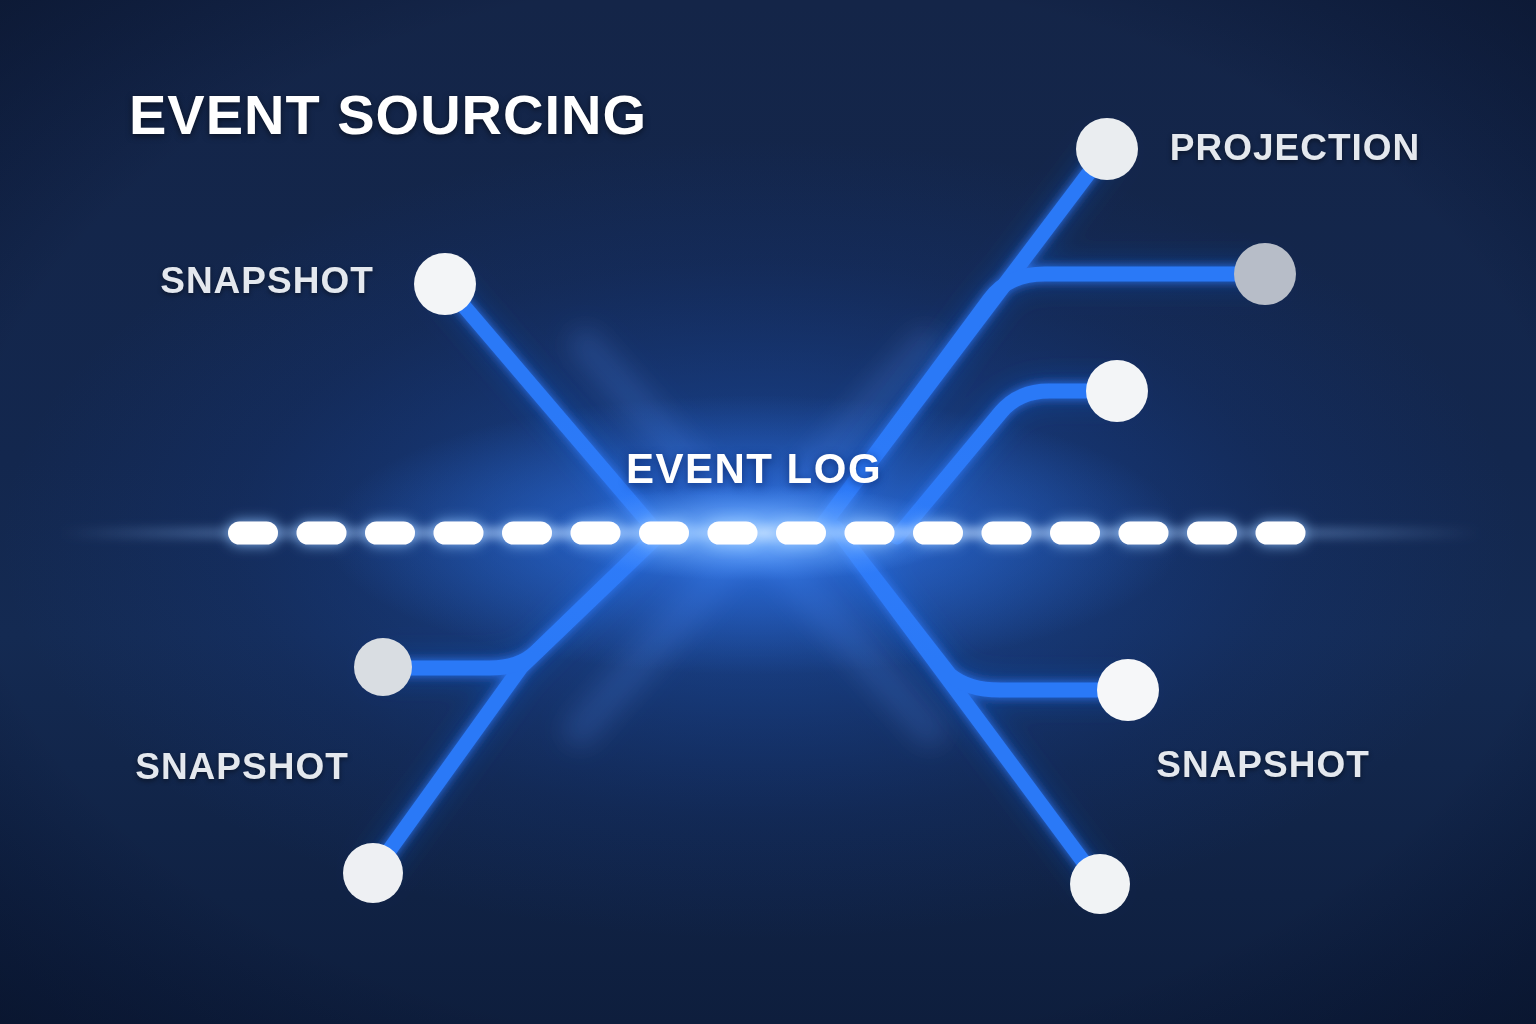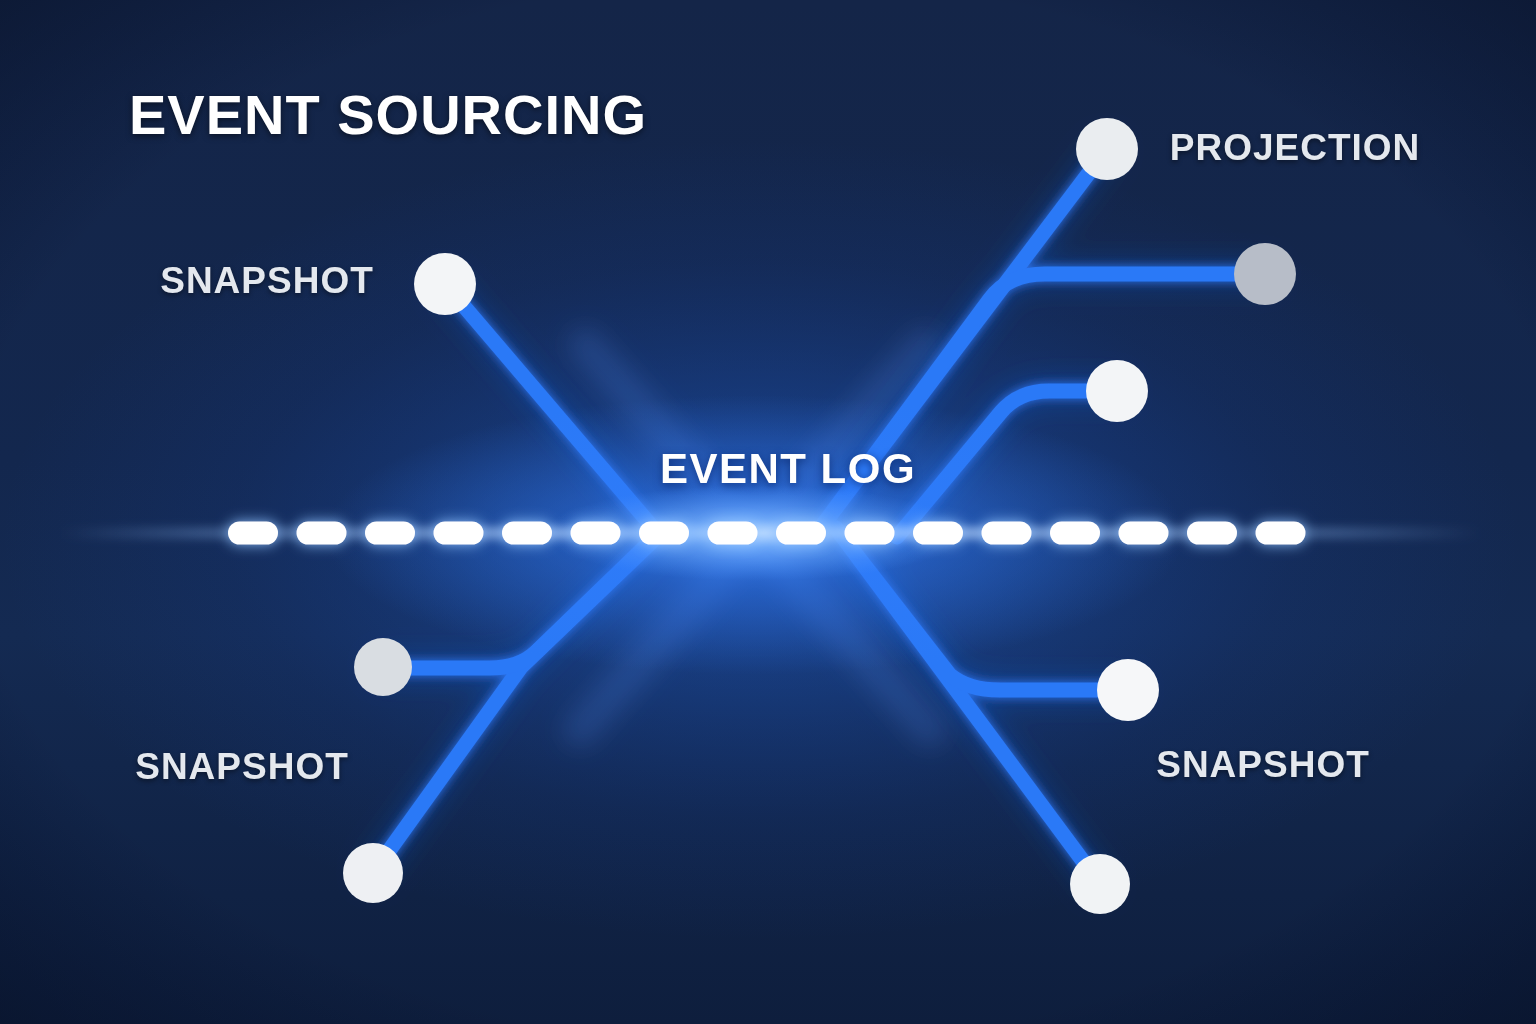--- a/index.html
+++ b/index.html
@@ -34,21 +34,20 @@
     letter-spacing: 1px;
     line-height: 1.05;
     white-space: nowrap;
     text-shadow: 0 2px 6px rgba(0,0,0,0.5);
   }
   #label-event-log {
     color: #ffffff;
     font-size: 42px;
     letter-spacing: 1.5px;
     text-shadow: 0 2px 8px rgba(10,40,110,0.8);
-    margin-left: 34px;
   }
 </style>
 </head>
 <body>
 
 <div id="stage">
 
   <svg id="diagram-svg" width="1536" height="1024" viewBox="0 0 1536 1024" xmlns="http://www.w3.org/2000/svg">
     <defs>
       <linearGradient id="bgGrad" x1="0" y1="0" x2="0" y2="1">

